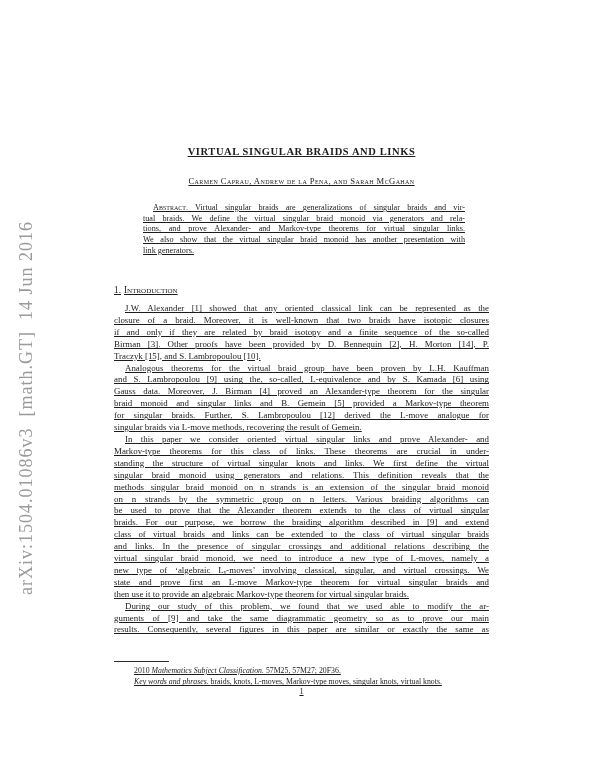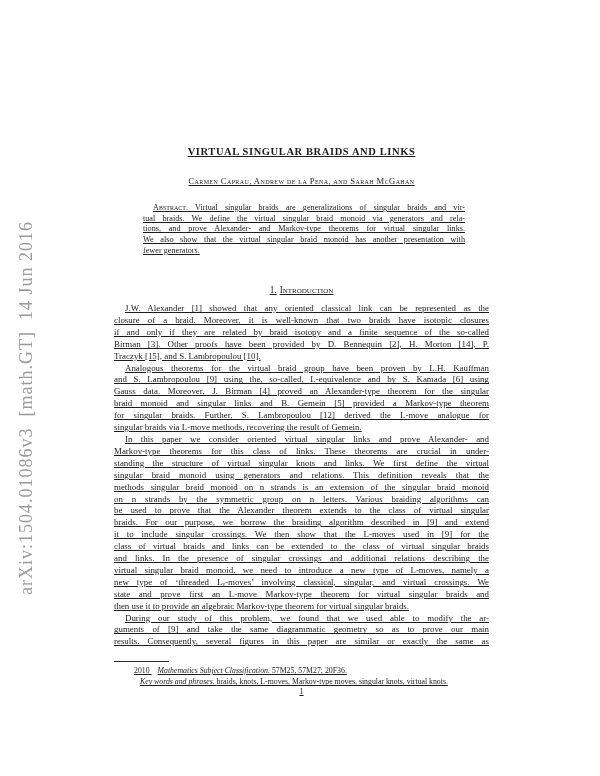--- a/index.html
+++ b/index.html
@@ -20,51 +20,51 @@
     font-size:10.5px; letter-spacing:0.6px;
   }
   .authors {
     top:176px; text-align:center; font-variant:small-caps;
     font-size:8.6px; letter-spacing:0.4px;
   }
   .abstract {
     top:203px; padding-left:29px; padding-right:24px;
     font-size:8.2px; line-height:10.65px;
   }
-  .heading { top:285px; text-align:center; font-size:9.3px; }
+  .heading { top:285px; text-align:left; font-size:9.3px; }
   .sc { font-variant:small-caps; }
   .heading .num { margin-right:3px; }
   .bodytext { top:303px; font-size:8.9px; line-height:11.9px; }
   .jline { text-align:justify; text-align-last:justify; }
   .jline.endline { text-align-last:left; }
   .bodytext .jline.first { text-indent:11px; }
   .abstract .jline.first { text-indent:10px; }
   .rule { position:absolute; left:114px; top:661px; width:55px; height:1px; background:#2a2a2a; }
   .footnotes { top:665px; font-size:7.8px; line-height:11.4px; }
   .fline { text-indent:20px; }
-  .it { font-style:italic;margin-left:6px; }
+  .it { font-style:italic; }
   .pagenum { top:687px; text-align:center; font-size:8.3px; }
 </style>
 </head>
 <body>
 
 <div class="page">
 
   <div class="watermark">arXiv:1504.01086v3  [math.GT]  14 Jun 2016</div>
 
   <div class="content title">VIRTUAL SINGULAR BRAIDS AND LINKS</div>
 
   <div class="content authors">Carmen Caprau, Andrew de la Pena, and Sarah McGahan</div>
 
   <div class="content abstract">
     <div class="jline first"><span class="sc">Abstract.</span><span> Virtual singular braids are generalizations of singular braids and vir-</span></div>
     <div class="jline">tual braids. We define the virtual singular braid monoid via generators and rela-</div>
     <div class="jline">tions, and prove Alexander- and Markov-type theorems for virtual singular links.</div>
     <div class="jline">We also show that the virtual singular braid monoid has another presentation with</div>
-    <div class="jline endline">fewer generators.</div>
+    <div class="jline endline">link generators.</div>
   </div>
 
   <div class="content heading"><span class="num">1.</span><span class="sc">Introduction</span></div>
 
   <div class="content bodytext">
       <div>
         <div class="jline first">J.W. Alexander [1] showed that any oriented classical link can be represented as the</div>
         <div class="jline">closure of a braid. Moreover, it is well-known that two braids have isotopic closures</div>
         <div class="jline">if and only if they are related by braid isotopy and a finite sequence of the so-called</div>
         <div class="jline">Birman [3]. Other proofs have been provided by D. Bennequin [2], H. Morton [14], P.</div>
@@ -80,25 +80,24 @@
       </div>
       <div>
         <div class="jline first">In this paper we consider oriented virtual singular links and prove Alexander- and</div>
         <div class="jline">Markov-type theorems for this class of links. These theorems are crucial in under-</div>
         <div class="jline">standing the structure of virtual singular knots and links. We first define the virtual</div>
         <div class="jline">singular braid monoid using generators and relations. This definition reveals that the</div>
         <div class="jline">methods singular braid monoid on n strands is an extension of the singular braid monoid</div>
         <div class="jline">on n strands by the symmetric group on n letters. Various braiding algorithms can</div>
         <div class="jline">be used to prove that the Alexander theorem extends to the class of virtual singular</div>
         <div class="jline">braids. For our purpose, we borrow the braiding algorithm described in [9] and extend</div>
-        <div class="jline">it to include singular crossings. We then show that the L-moves used in [9] for the</div>
         <div class="jline">class of virtual braids and links can be extended to the class of virtual singular braids</div>
         <div class="jline">and links. In the presence of singular crossings and additional relations describing the</div>
         <div class="jline">virtual singular braid monoid, we need to introduce a new type of L-moves, namely a</div>
-        <div class="jline">new type of ‘threaded Lᵥ-moves’ involving classical, singular, and virtual crossings. We</div>
+        <div class="jline">new type of ‘algebraic Lᵥ-moves’ involving classical, singular, and virtual crossings. We</div>
         <div class="jline">state and prove first an L-move Markov-type theorem for virtual singular braids and</div>
         <div class="jline endline">then use it to provide an algebraic Markov-type theorem for virtual singular braids.</div>
       </div>
       <div>
         <div class="jline first">During our study of this problem, we found that we used able to modify the ar-</div>
         <div class="jline">guments of [9] and take the same diagrammatic geometry so as to prove our main</div>
         <div class="jline">results. Consequently, several figures in this paper are similar or exactly the same as</div>
       </div>
     </div>
 

